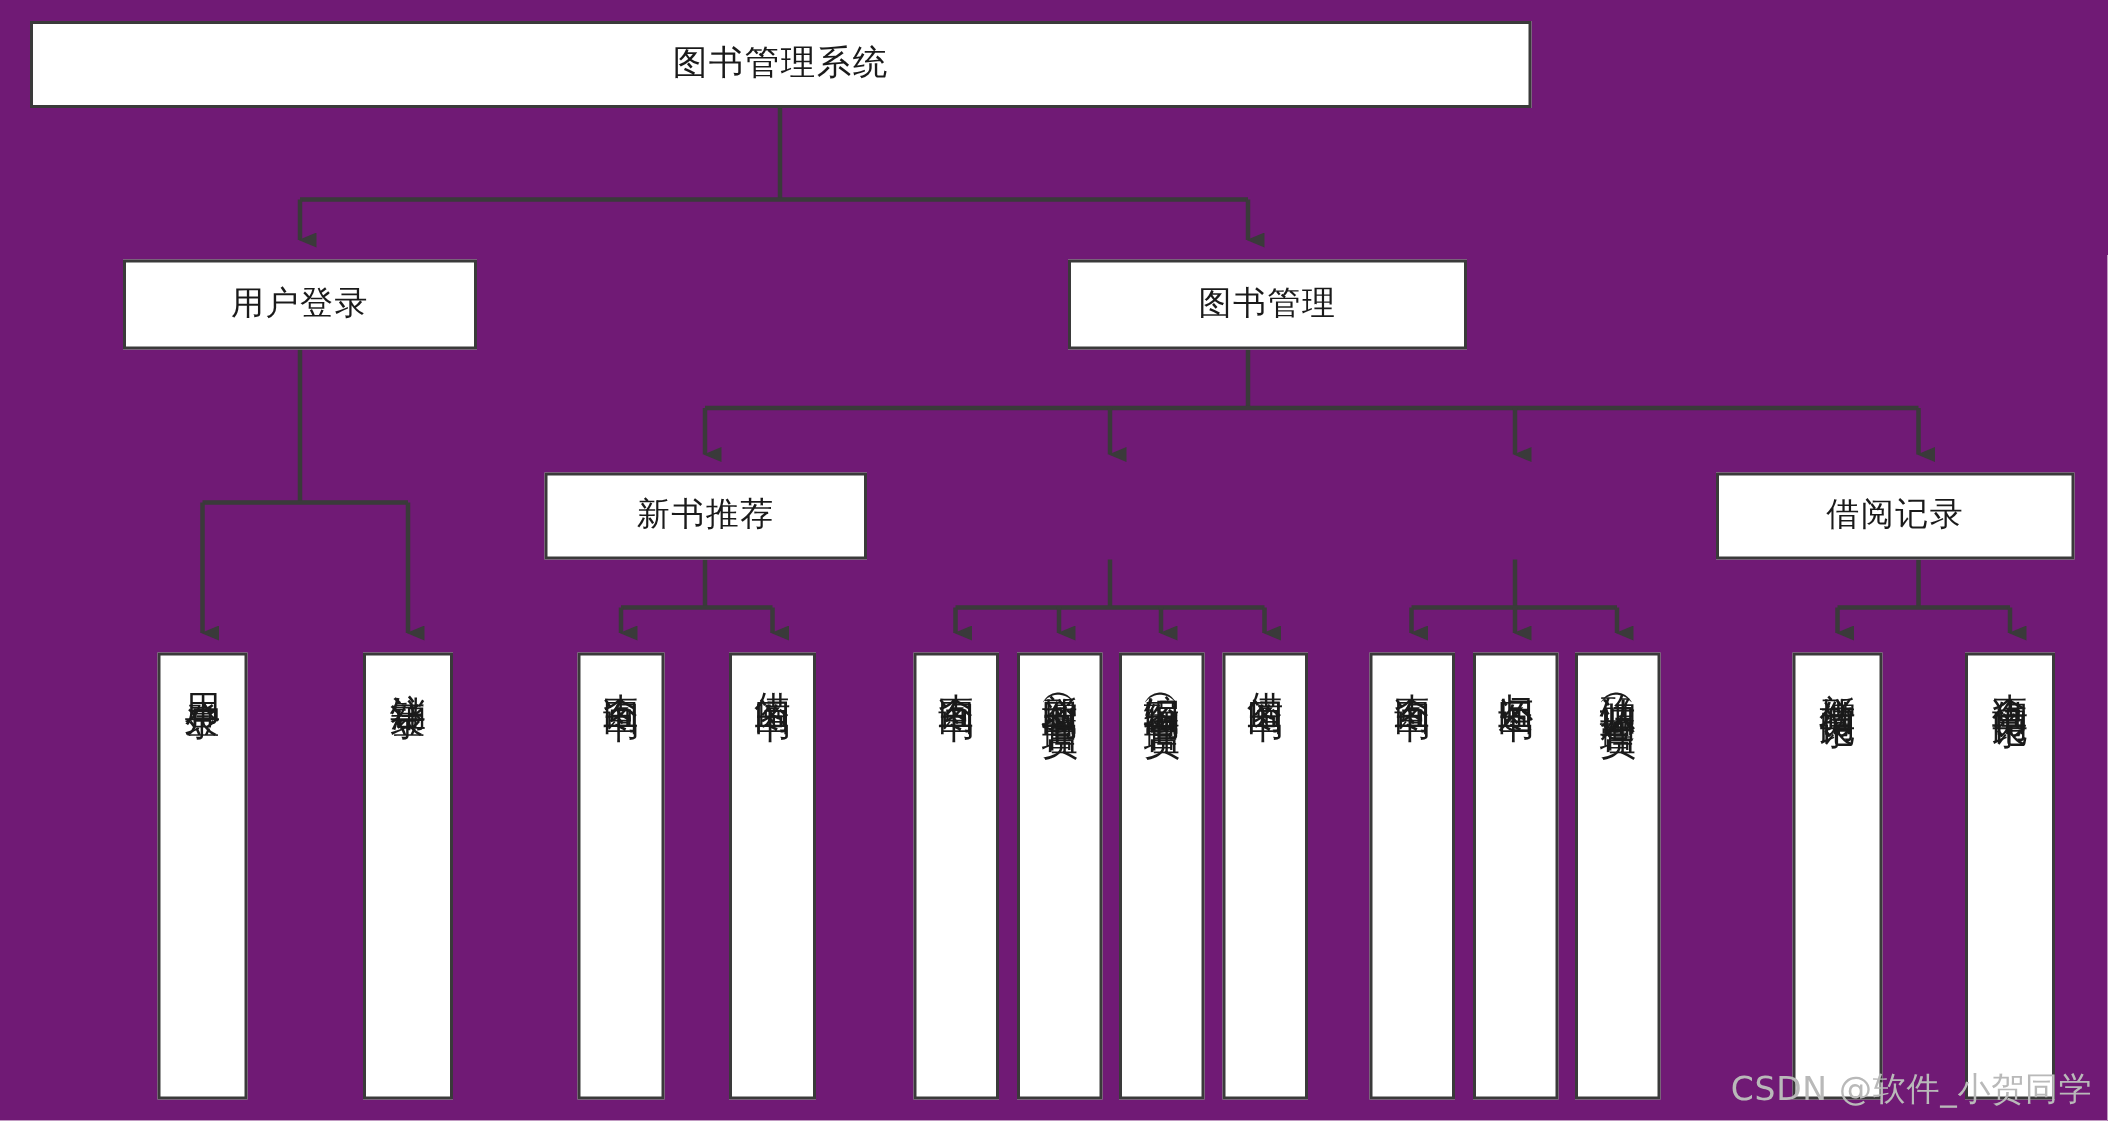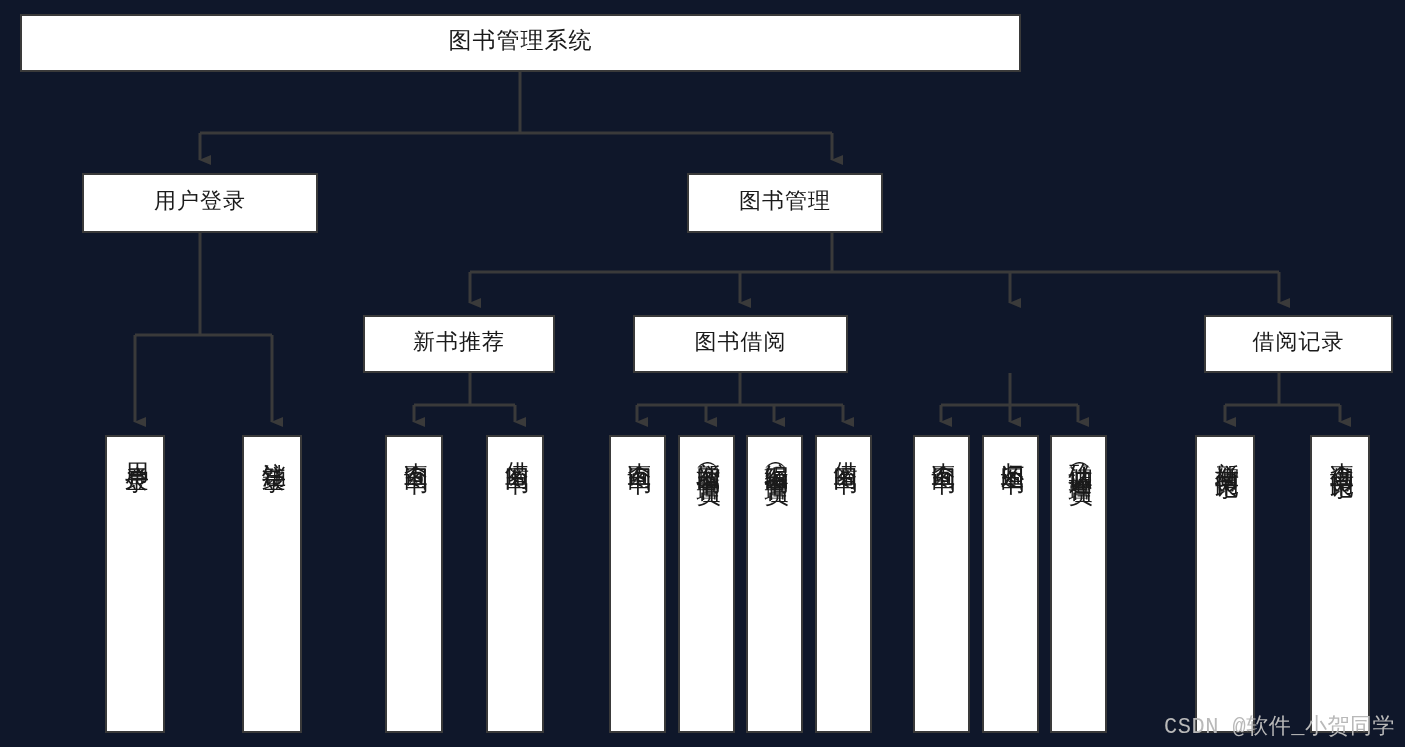--- a/index.html
+++ b/index.html
@@ -8,23 +8,22 @@
     padding: 0;
     background: #ffffff;
   }
   body {
     font-family: "DejaVu Sans", "Liberation Sans", sans-serif;
   }
   #canvas {
     position: relative;
     width: 1405px;
     height: 747px;
-    background: #0f172a;
+    background: #701a75;
     overflow: hidden;
-    font-family: Liberation Mono, monospace;
   }
   svg.connectors {
     position: absolute;
     left: 0;
     top: 0;
     width: 1405px;
     height: 747px;
     pointer-events: none;
   }
   .node {
@@ -130,31 +129,28 @@
     </g>
   </svg>
 
   <div class="node horiz root" style="left:20px; top:14px; width:1001px; height:58px;">
     <span class="label">图书管理系统</span>
   </div>
 
   <div class="node horiz" style="left:82px; top:173px; width:236px; height:60px;">
     <span class="label">用户登录</span>
   </div>
-  <div class="node horiz" style="left:687px; top:173px; width:196px; height:60px;">
+  <div class="node horiz" style="left:712px; top:173px; width:266px; height:60px;">
     <span class="label">图书管理</span>
   </div>
 
-  <div class="node horiz" style="left:363px; top:315px; width:192px; height:58px;">
+  <div class="node horiz" style="left:363px; top:315px; width:215px; height:58px;">
     <span class="label">新书推荐</span>
   </div>
-  <div class="node horiz" style="left:633px; top:315px; width:215px; height:58px;">
-    <span class="label">图书借阅</span>
-  </div>
-  <div class="node horiz" style="left:1204px; top:315px; width:189px; height:58px;">
+  <div class="node horiz" style="left:1144px; top:315px; width:239px; height:58px;">
     <span class="label">借阅记录</span>
   </div>
 
   <div class="node vert" style="left:105px; top:435px; width:60px; height:298px;">
     <span class="label">用户登录</span>
   </div>
   <div class="node vert" style="left:242px; top:435px; width:60px; height:298px;">
     <span class="label">注销登录</span>
   </div>
 

